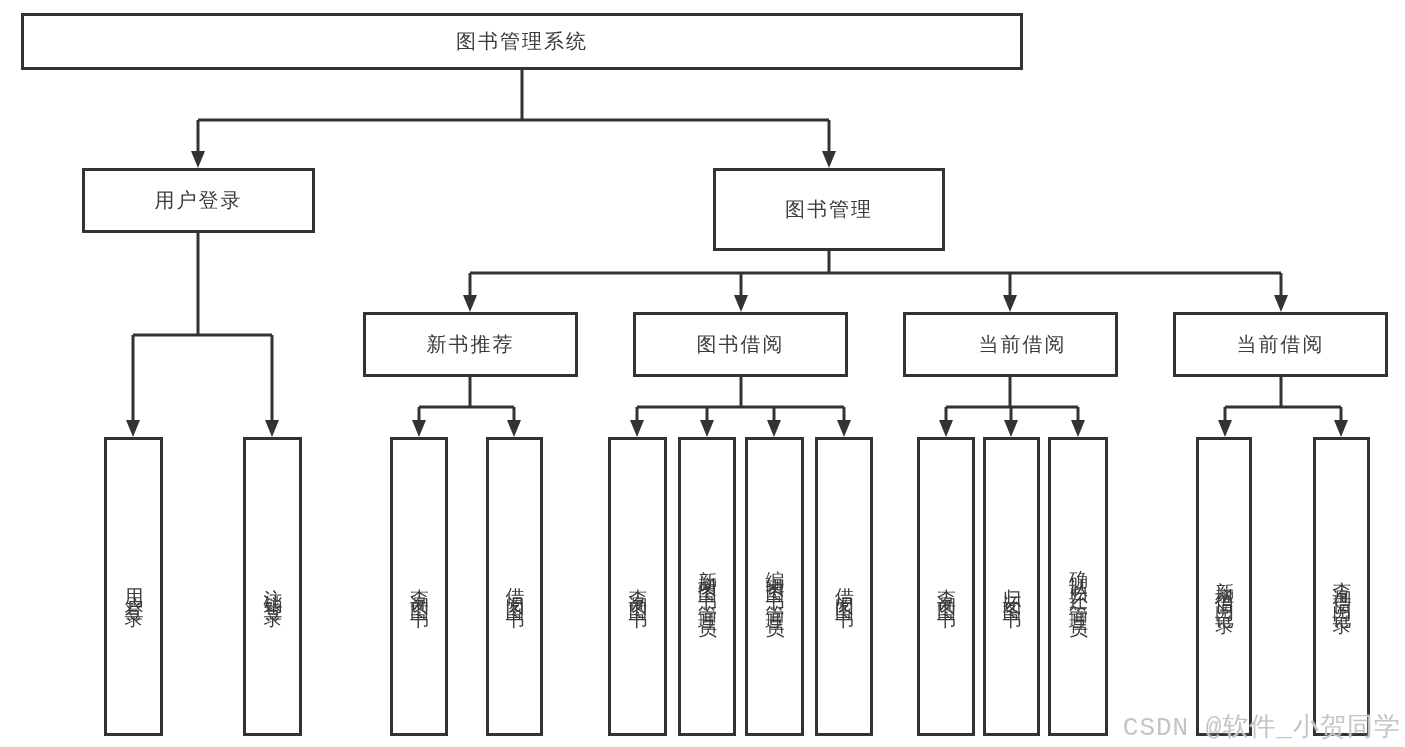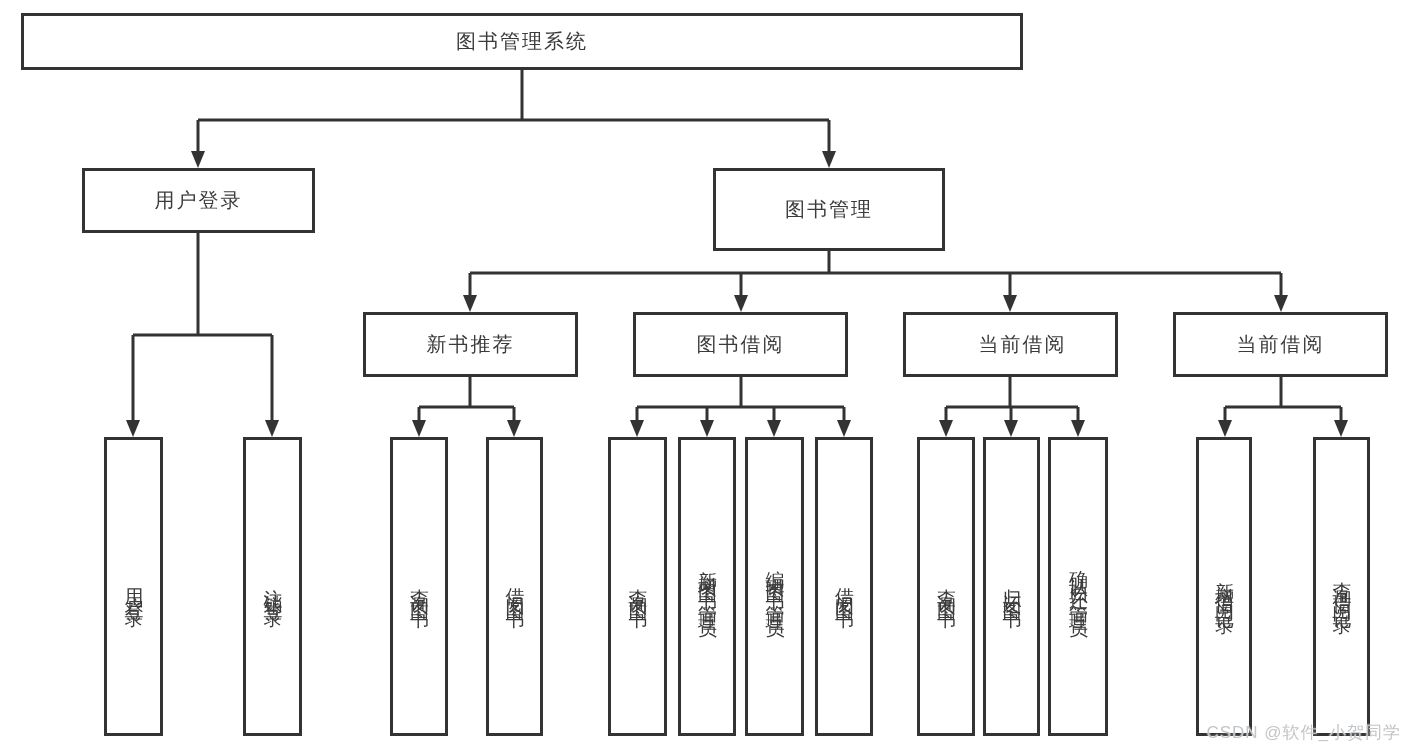--- a/index.html
+++ b/index.html
@@ -36,22 +36,22 @@
   .l-c1{left:608px; width:59px;}
   .l-c2{left:678px; width:58px;}
   .l-c3{left:745px; width:59px;}
   .l-c4{left:815px; width:58px;}
   .l-d1{left:917px; width:58px;}
   .l-d2{left:983px; width:57px;}
   .l-d3{left:1048px;width:60px;}
   .l-e1{left:1196px;width:56px;}
   .l-e2{left:1313px;width:57px;}
   .watermark{
-    position:absolute;right:4px;bottom:3px;font-size:17px;color:#c2c5c8;
-    letter-spacing:1px;z-index:3;text-shadow:0 0 2px #ffffff;white-space:nowrap;
+    position:absolute;right:4px;bottom:3px;font-size:26px;color:#c2c5c8;
+    letter-spacing:1px;z-index:3;text-shadow:0 0 2px #ffffff;white-space:nowrap;font-family:Liberation Mono, monospace;
   }
 </style>
 </head>
 <body>
 
 <div class="canvas">
 
   <svg class="connectors" width="1405" height="747" viewBox="0 0 1405 747" fill="none">
     <g class="wire" stroke="#333333" stroke-width="3">
 

